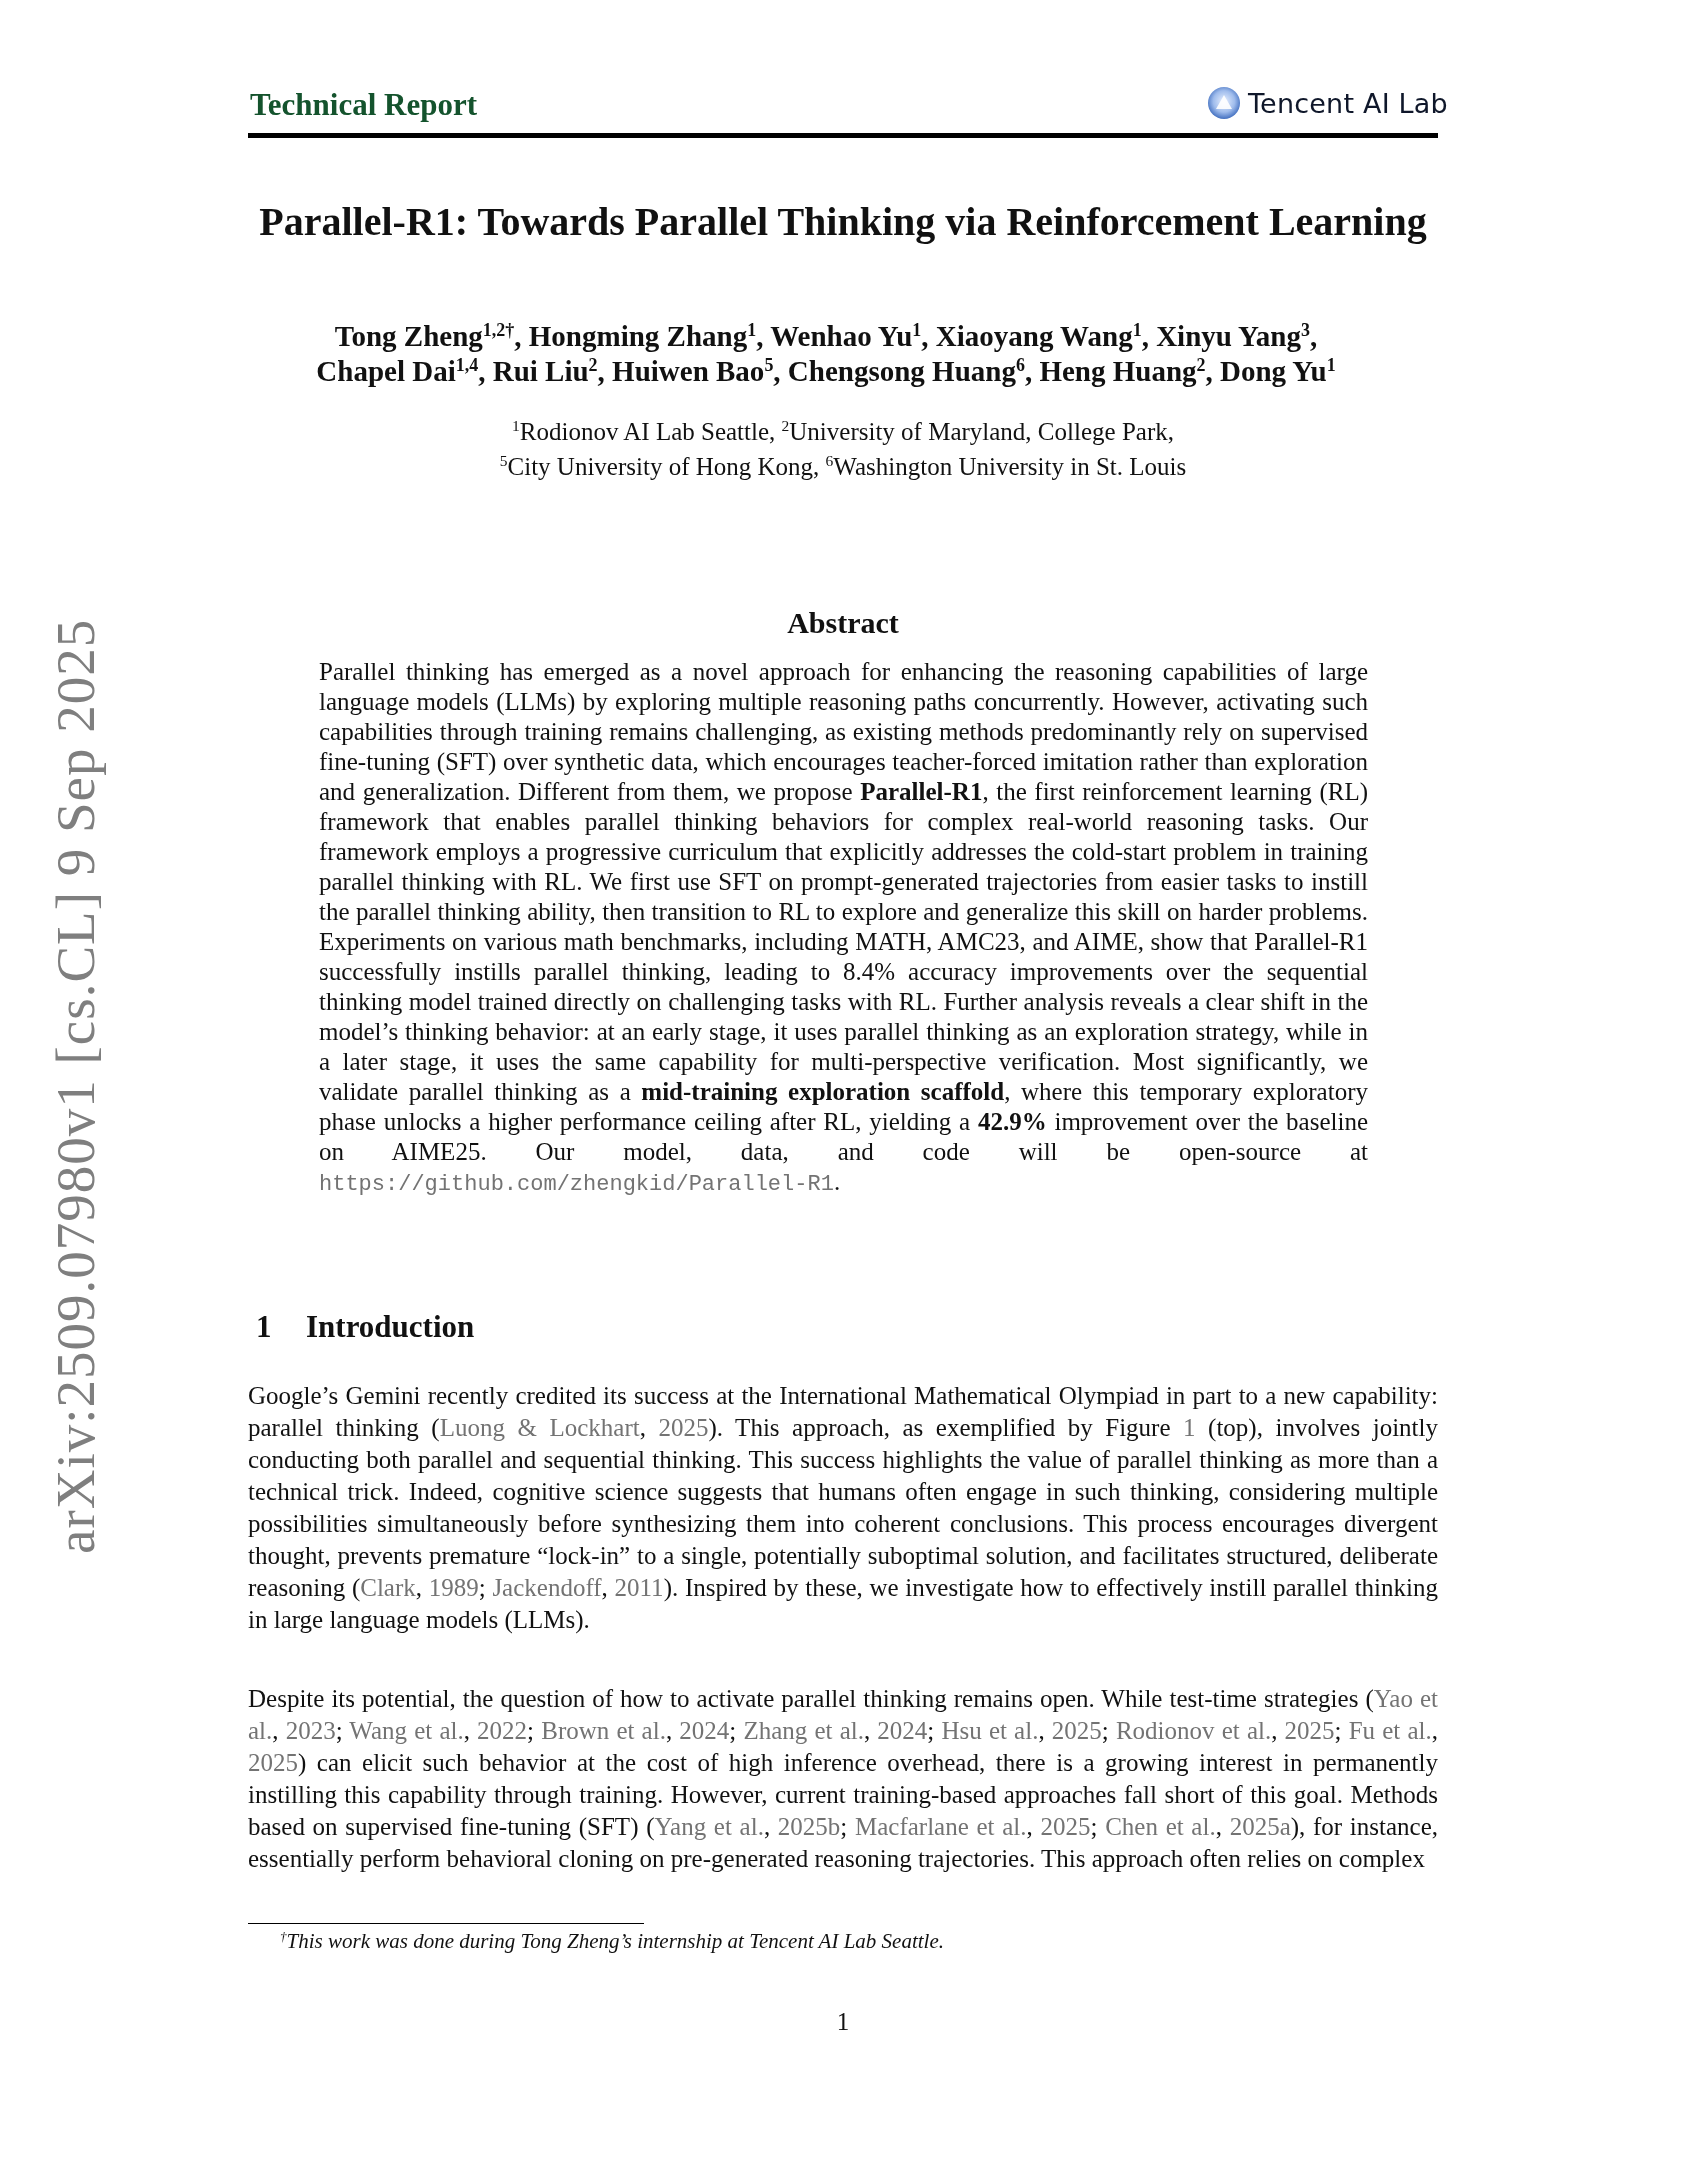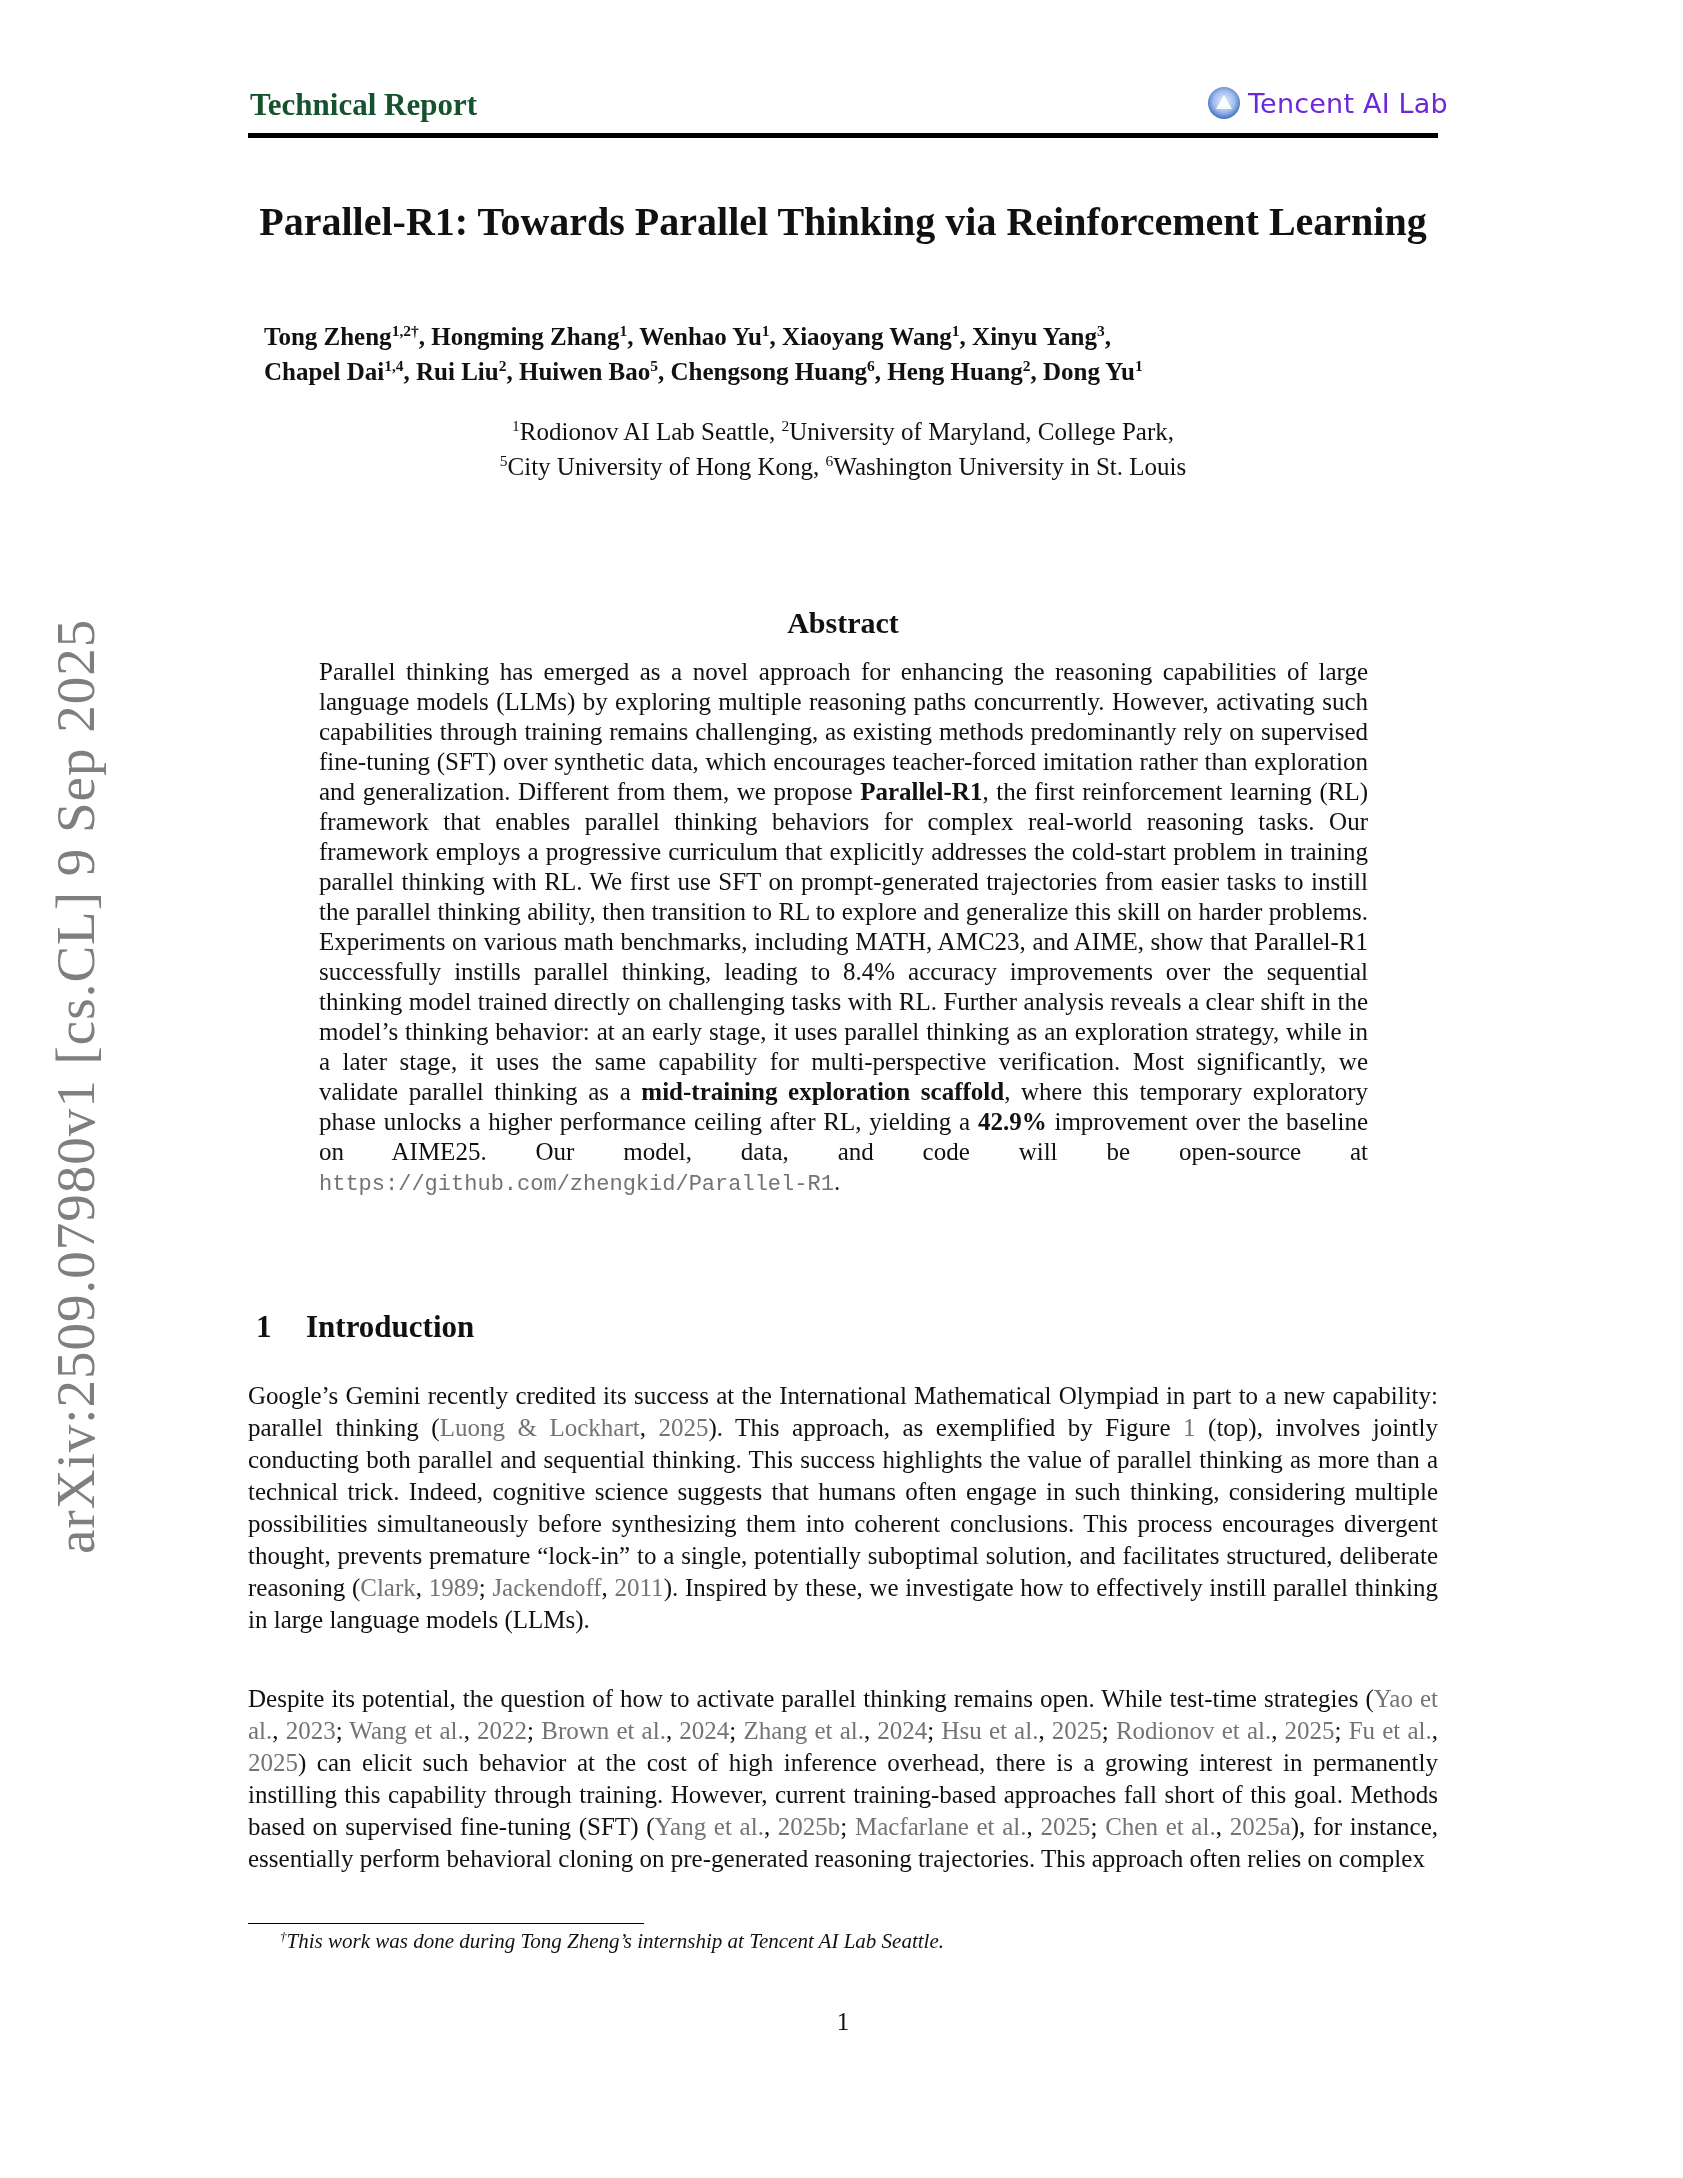--- a/index.html
+++ b/index.html
@@ -10,31 +10,31 @@
 
   
   .hdr-left { left:250px; top:87px; font-size:31px; color:#14532d;font-weight:bold; }
   .hdr-right { left:1208px; top:87px; display:flex; align-items:center; gap:8px; }
   .logo { width:32px; height:32px; border-radius:50%;
           background: radial-gradient(circle at 50% 45%, #e8f0ff 0%, #9fbcec 45%, #2e5fb6 80%, #1d3f86 100%);
           position:relative; }
   .logo::after { content:""; position:absolute; left:8px; top:8px; width:0; height:0;
           border-left:8px solid transparent; border-right:8px solid transparent;
           border-bottom:14px solid rgba(255,255,255,0.9); }
-  .hdr-brand { font-family:"DejaVu Sans","Liberation Sans",sans-serif; font-size:27px; color:#6d28d9; letter-spacing:0.2px; }
+  .hdr-brand { font-family:"DejaVu Sans","Liberation Sans",sans-serif; font-size:27px; color:#0f172a; letter-spacing:0.2px; }
   .rule { left:248px; top:133px; width:1190px; height:5px; background:#000; }
 
   
   .stamp { left:44px; top:1554px; transform-origin:0 0; transform:rotate(-90deg);
            font-family:"Liberation Serif","DejaVu Serif",serif; font-size:55px; color:#7f7f7f;
            white-space:nowrap; letter-spacing:1px; }
 
   
   .title { left:248px; width:1190px; top:198px; text-align:center; font-size:40px; font-weight:bold; }
-  .authors { left:264px; width:1190px; top:319px; text-align:left; font-size:25px; font-weight:bold; line-height:35px; }
+  .authors { left:231px; width:1190px; top:319px; text-align:center; font-size:29px; font-weight:bold; line-height:35px; }
   .affil { left:248px; width:1190px; top:414px; text-align:center; font-size:25px; line-height:35px; }
   sup { font-size:0.62em; vertical-align:0.55em; line-height:0; }
 
   
   .abs-title { left:248px; width:1190px; top:606px; text-align:center; font-size:30px; font-weight:bold; }
   .abstract { left:319px; width:1049px; top:657px; font-size:25px; line-height:30px; text-align:justify; hyphens:auto; }
   .mono { font-family:"Liberation Mono","DejaVu Sans Mono",monospace; font-size:22px; }
 
   
   .sec { left:248px; top:1309px; font-size:31px; font-weight:bold;margin-left:8px; }

